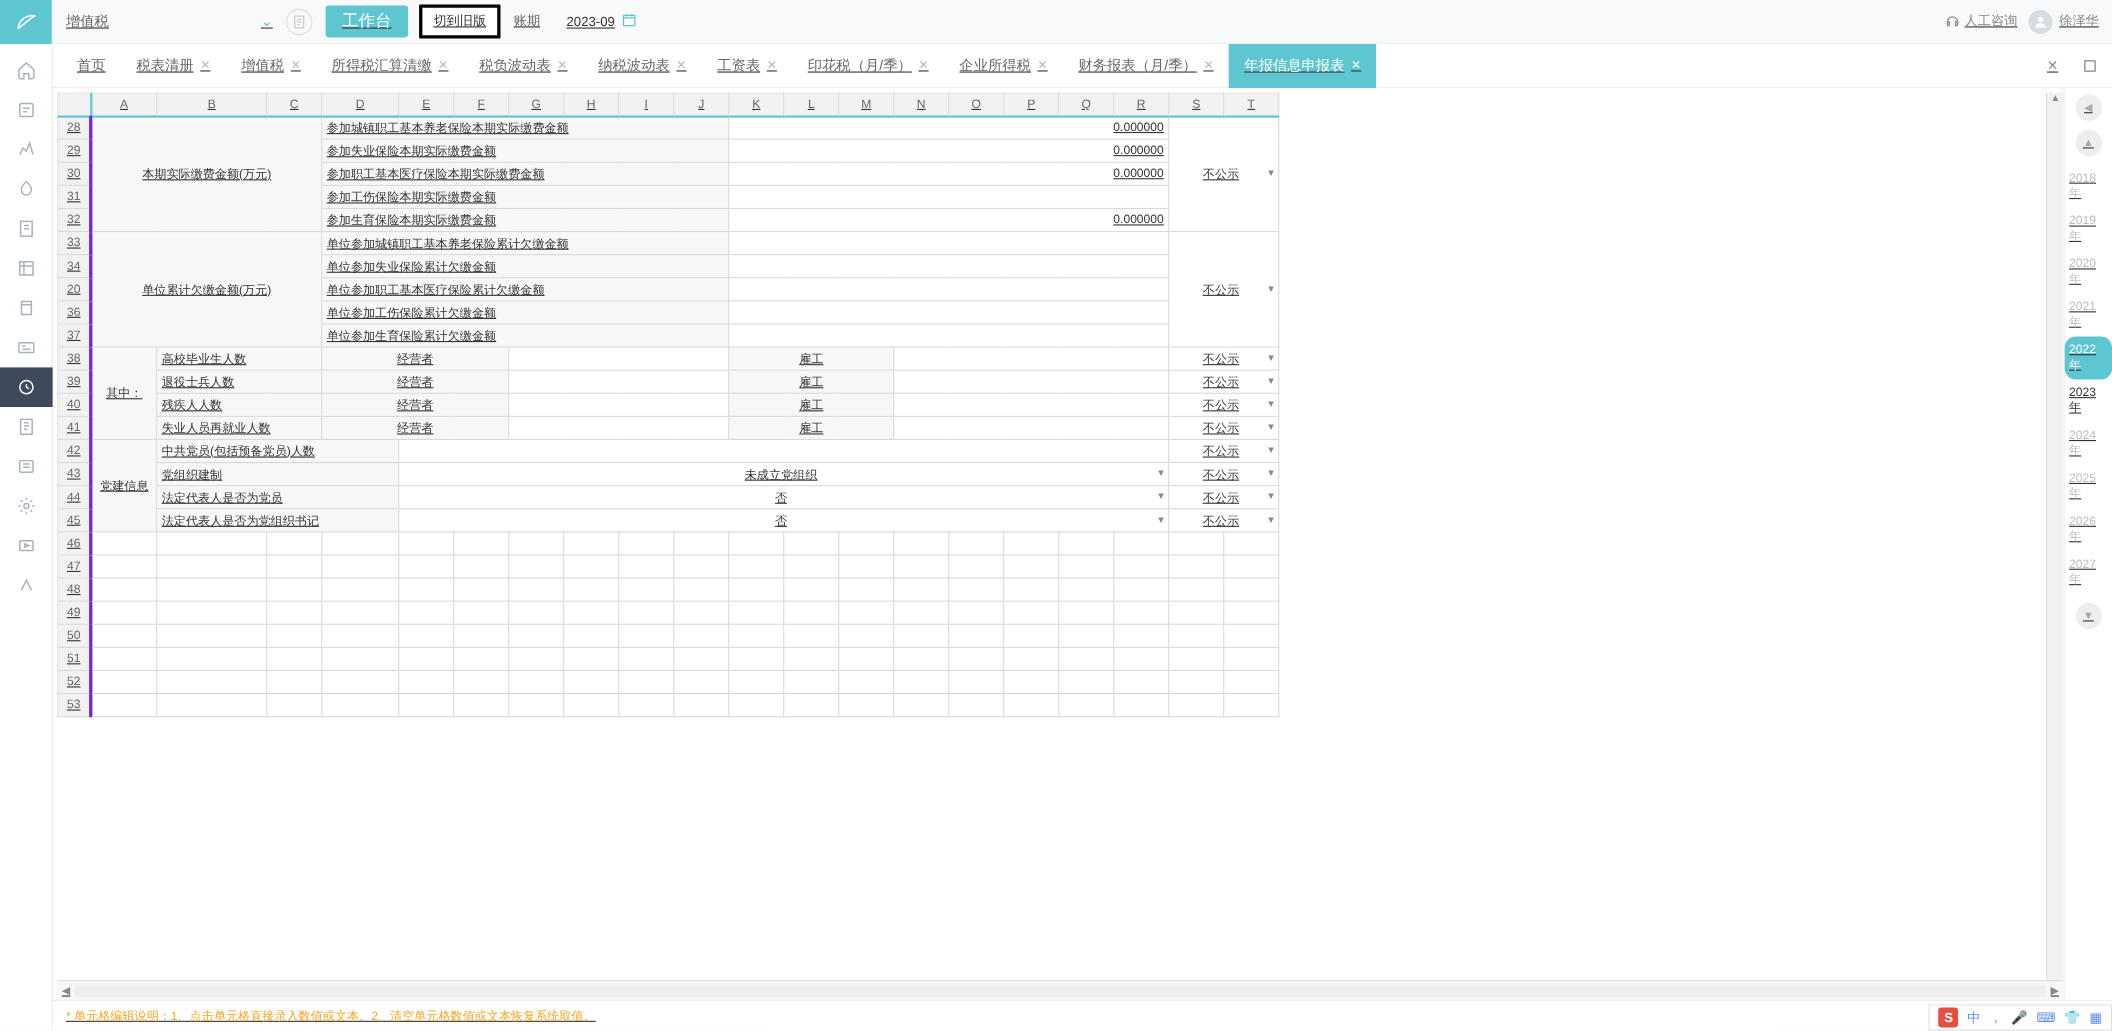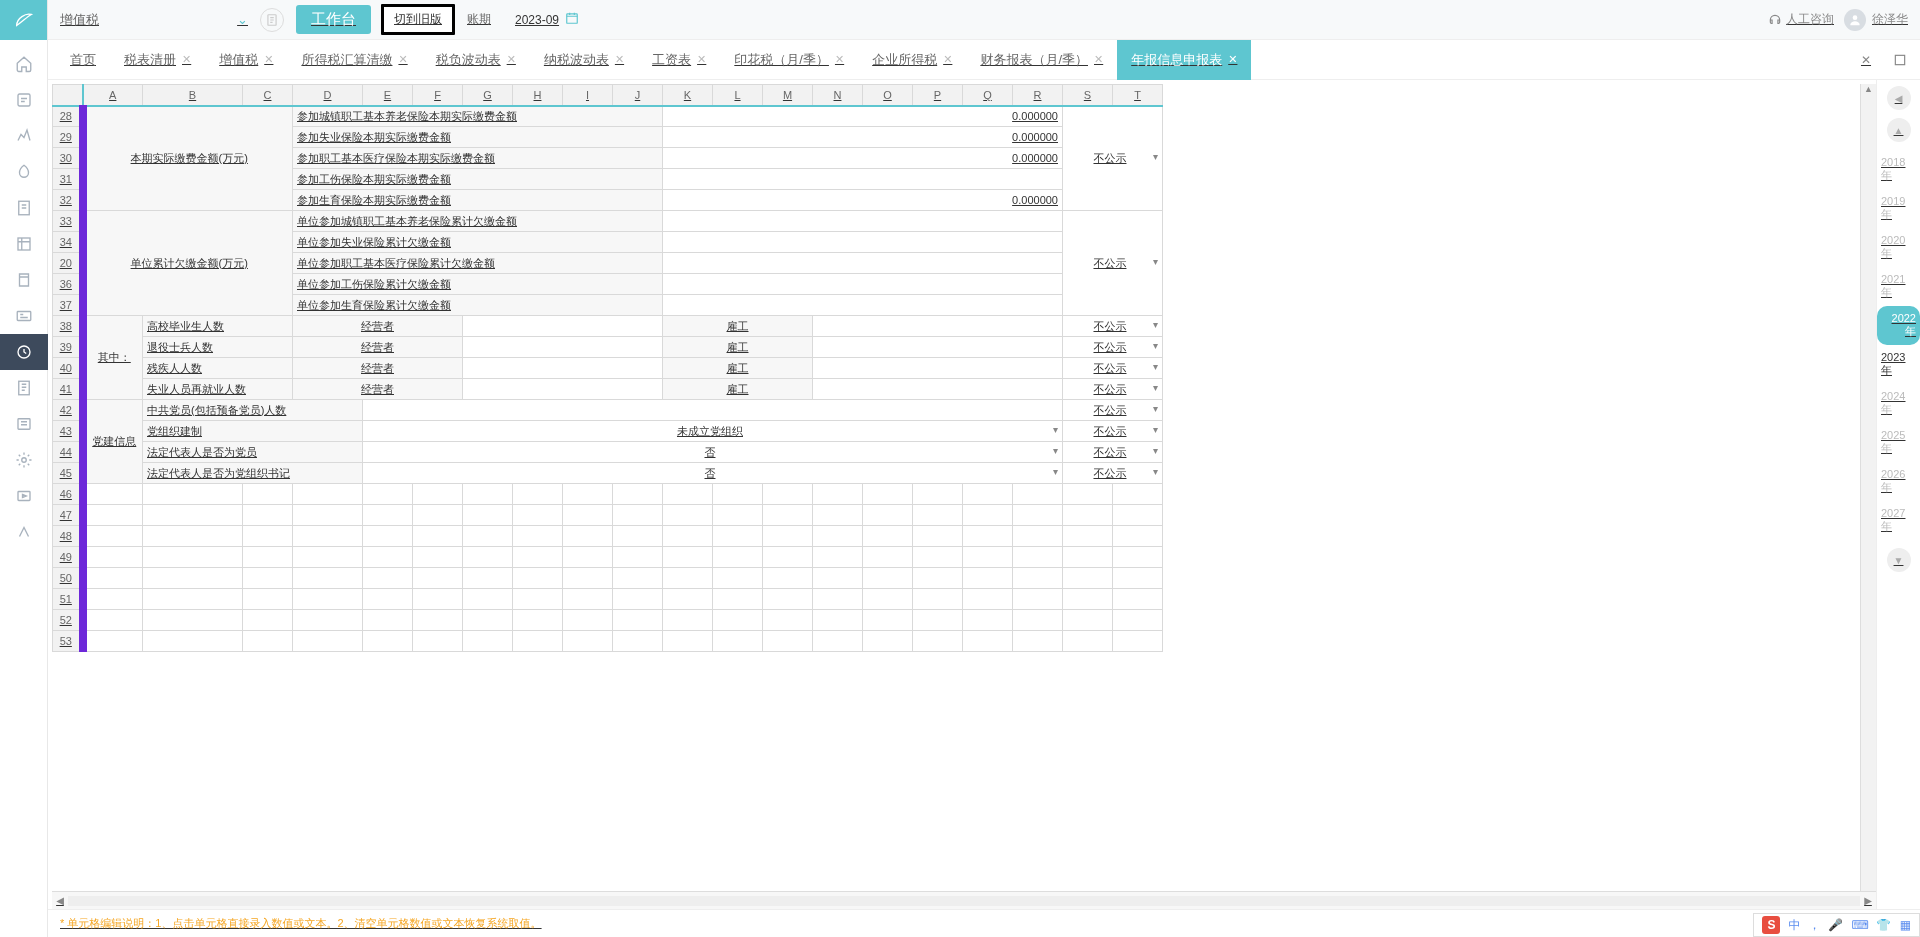--- a/index.html
+++ b/index.html
@@ -39,37 +39,37 @@
 .subbar-right { margin-left: auto; display: flex; align-items: center; gap: 10px; }
 .btn-box { border: 1px solid #5ec6d0; color: #5ec6d0; padding: 5px 12px; border-radius: 3px; cursor: pointer; font-size: 12px; background: #fff; }
 .btn-refresh { color: #666; display: flex; align-items: center; gap: 4px; cursor: pointer; font-size: 12px; }
 .content-wrap { flex: 1; display: flex; min-height: 0; }
 .sheet-area { flex: 1; display: flex; flex-direction: column; min-width: 0; padding: 4px 0 0 4px; }
 .sheet-scroll { flex: 1; overflow: auto; position: relative; }
 .sheet { border-collapse: collapse; table-layout: fixed; }
 .sheet th, .sheet td { border: 1px solid #d9d9d9; height: 21px; font-size: 11px; padding: 0 4px; white-space: nowrap; overflow: hidden; background: #fff; }
 .sheet .corner { background: #f2f2f2; width: 30px; border-right: 2px solid #5ec6d0; border-bottom: 2px solid #5ec6d0; }
 .sheet thead th { background: #f2f2f2; text-align: center; font-weight: normal; color: #666; border-bottom: 2px solid #5ec6d0; }
-.sheet .rowhdr { background: #f2f2f2; text-align: center; color: #666; width: 30px; border-right: 8px solid #6d28d9; }
+.sheet .rowhdr { background: #f2f2f2; text-align: center; color: #666; width: 30px; border-right: 3px solid #6d28d9; }
 .sheet .lbl { background: #f7f7f7; text-align: left; }
 .sheet .lblc { background: #f7f7f7; text-align: center; }
 .sheet .val { text-align: right; }
 .sheet .valc { text-align: center; }
 .sheet .dd::after { content: "▾"; float: right; color: #888; font-size: 10px; }
 .hscroll { height: 18px; display: flex; align-items: center; border-top: 1px solid #ddd; background: #f7f7f7; }
 .hscroll .arrow { width: 16px; text-align: center; color: #888; cursor: pointer; font-size: 10px; }
 .hscroll .track { flex: 1; height: 10px; background: #eee; position: relative; }
 .footer { height: 28px; border-top: 1px solid #eee; display: flex; align-items: center; padding: 0 12px; font-size: 11px; }
 .footer .tip { color: #f5a623; }
 .footer .right { margin-left: auto; color: #999; }
 .year-panel { width: 44px; border-left: 1px solid #eee; display: flex; flex-direction: column; align-items: center; padding-top: 6px; background: #fff; }
 .year-panel .chev-btn { width: 24px; height: 24px; border-radius: 50%; background: #eee; color: #aaa; display: flex; align-items: center; justify-content: center; cursor: pointer; margin-bottom: 8px; font-size: 10px; }
 .year-item { font-size: 11px; color: #bbb; padding: 6px 4px; cursor: pointer; border-radius: 10px; }
 .year-item.curr { color: #333; }
-.year-item.active { background: #5ec6d0; color: #fff; text-align: right; }
+.year-item.active { background: #5ec6d0; color: #fff; }
 .ime-bar { position: fixed; bottom: 0; right: 0; height: 24px; display: flex; align-items: center; gap: 8px; padding: 0 8px; background: #fff; border: 1px solid #ddd; }
 .ime-bar .s { width: 18px; height: 18px; background: #e84e40; color: #fff; display: flex; align-items: center; justify-content: center; font-weight: bold; border-radius: 3px; font-size: 12px; }
 .ime-bar span { color: #5b8def; font-size: 12px; cursor: pointer; }
 .vscroll-ind { position: absolute; right: 0; top: 0; width: 16px; bottom: 0; background: #f2f2f2; border-left: 1px solid #ddd; }
 .vscroll-ind .arrow { height: 14px; text-align: center; font-size: 9px; color: #888; cursor: pointer; }
 .support-link { display: flex; align-items: center; gap: 4px; cursor: pointer; }
 </style>
 </head>
 <body>
 

